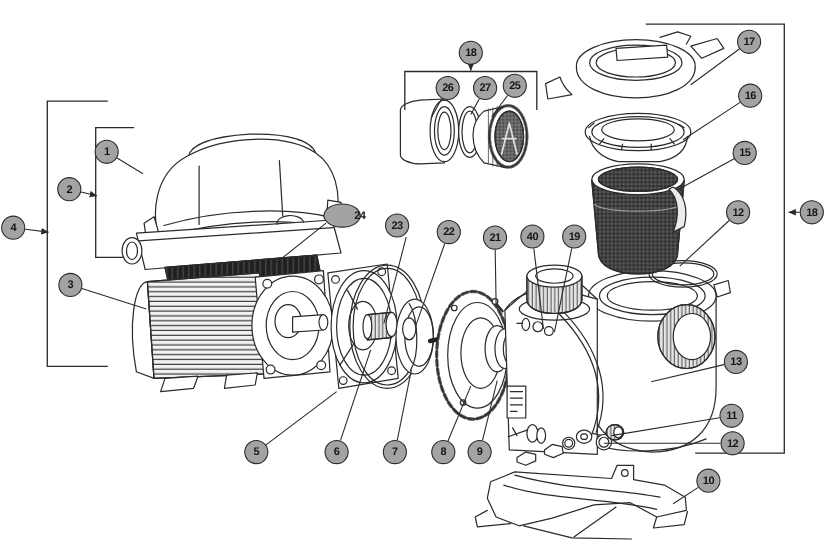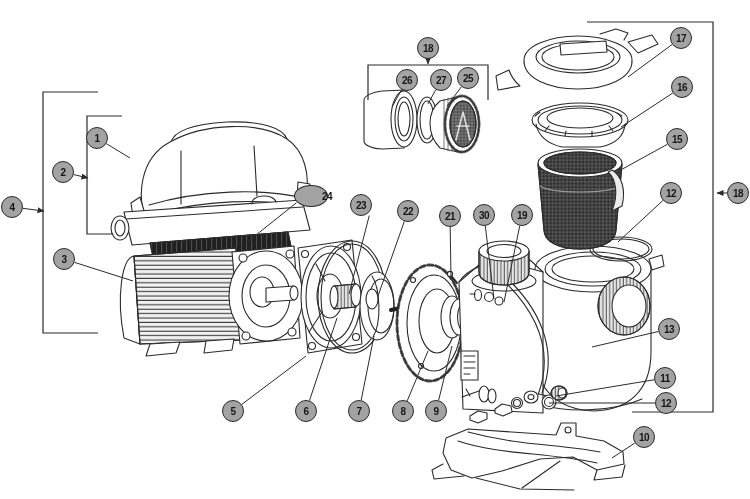--- a/index.html
+++ b/index.html
@@ -307,21 +307,21 @@
     <div class="callout" style="left: 633px; top: 426px;">10</div>
     <div class="callout" style="left: 654px; top: 367px;">11</div>
     <div class="callout" style="left: 655px; top: 392px;">12</div>
     <div class="callout" style="left: 658px; top: 318px;">13</div>
     <div class="callout" style="left: 660px; top: 182px;">12</div>
     <div class="callout" style="left: 666px; top: 128px;">15</div>
     <div class="callout" style="left: 671px; top: 76px;">16</div>
     <div class="callout" style="left: 670px; top: 27px;">17</div>
     <div class="callout" style="left: 727px; top: 182px;">18</div>
     <div class="callout" style="left: 511px; top: 204px;">19</div>
-    <div class="callout" style="left: 473px; top: 204px;">30</div>
+    <div class="callout" style="left: 473px; top: 204px;">40</div>
     <div class="callout" style="left: 439px; top: 205px;">21</div>
     <div class="callout" style="left: 397px; top: 200px;">22</div>
     <div class="callout" style="left: 350px; top: 194px;">23</div>
     <div class="callout" style="left: 294px; top: 185px; padding-left: 32px;">24</div>
     <div class="callout" style="left: 457px; top: 67px;">25</div>
     <div class="callout" style="left: 396px; top: 69px;">26</div>
     <div class="callout" style="left: 430px; top: 69px;">27</div>
     <div class="callout" style="left: 417px; top: 37px;">18</div>
   </div>
 

